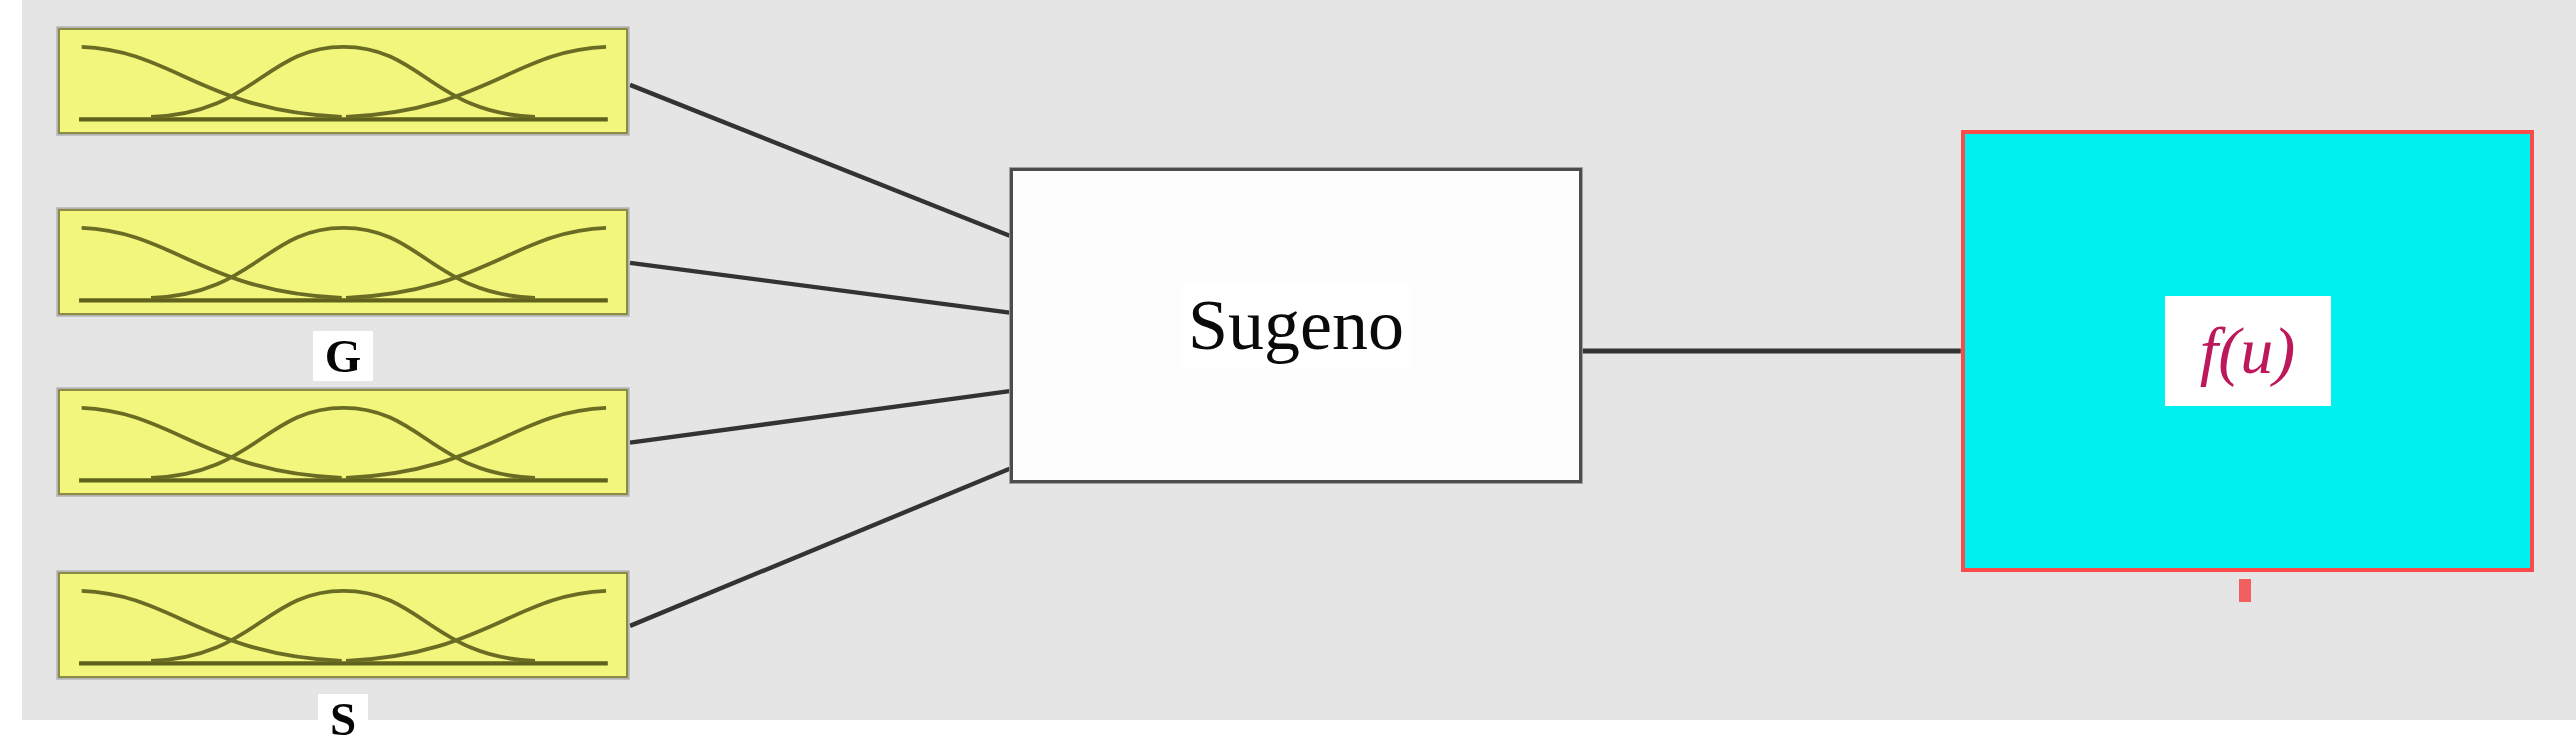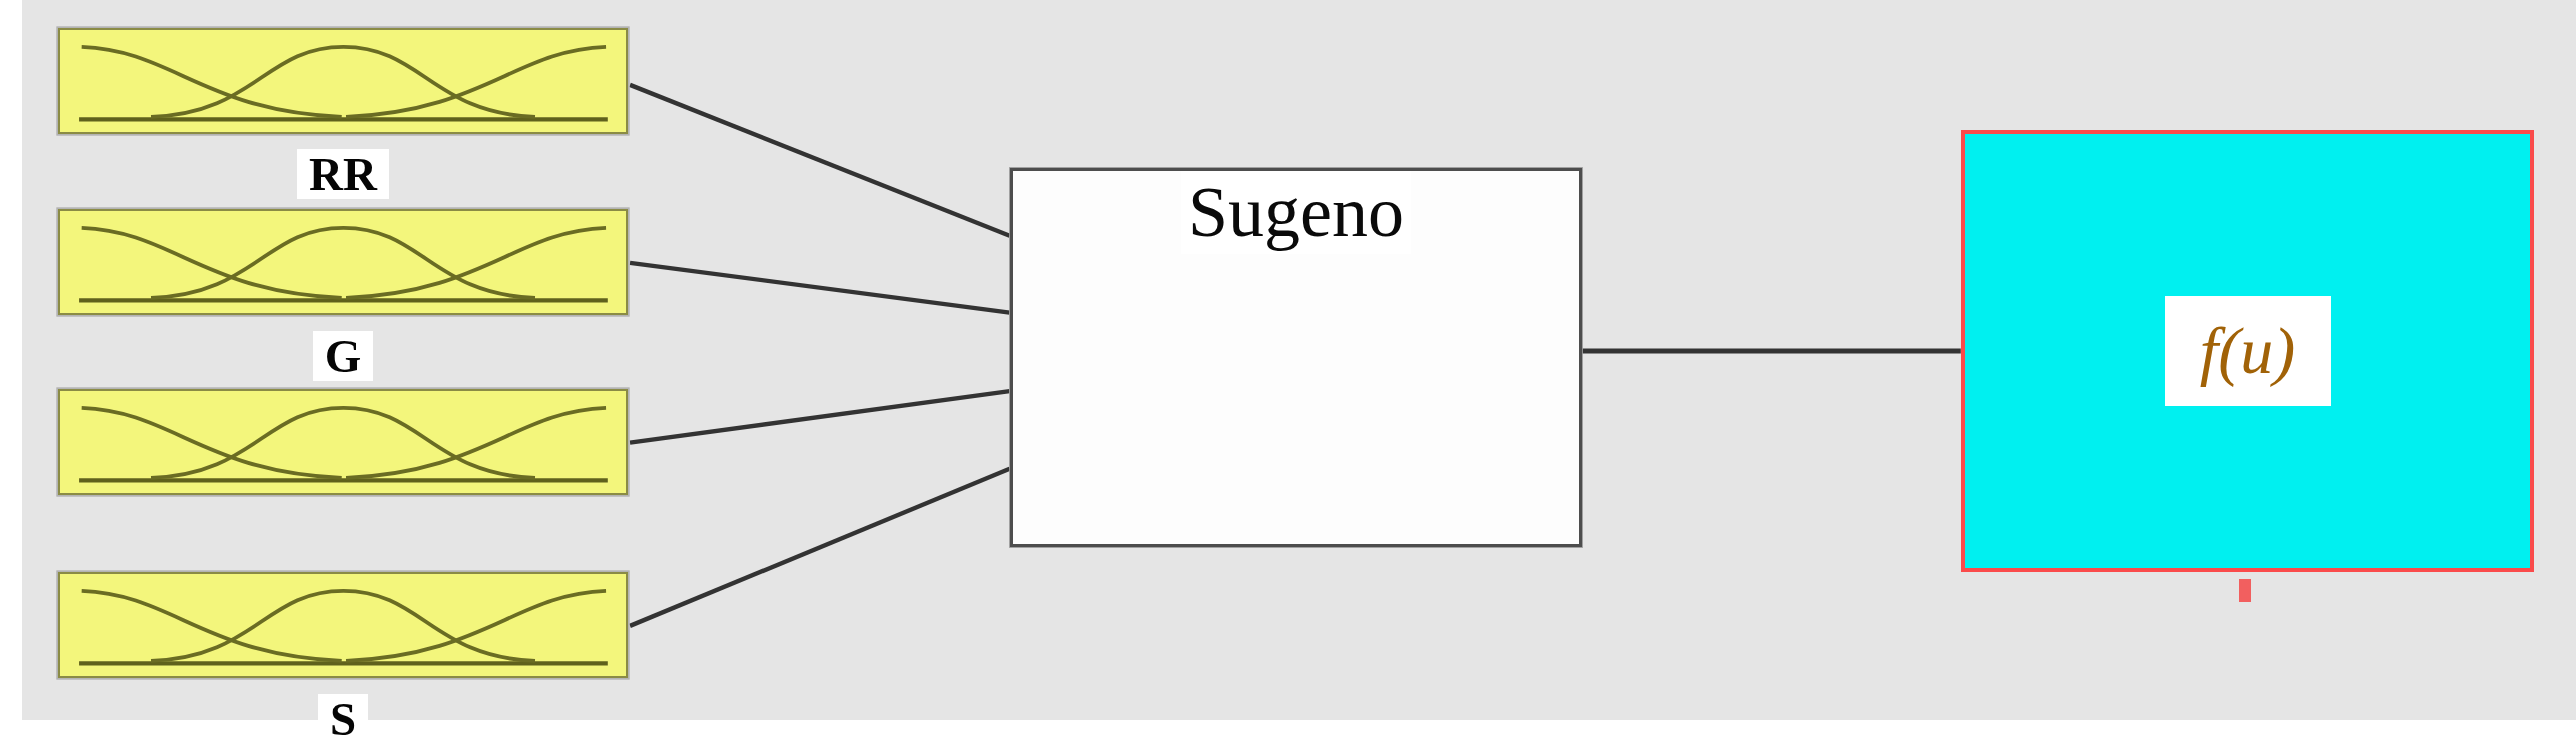--- a/index.html
+++ b/index.html
@@ -29,41 +29,41 @@
   .io-label{
     position:absolute;left:58px;width:570px;
     text-align:center;line-height:1;
   }
   .io-label span{
     display:inline-block;background:#ffffff;
     padding:1.7px 12.2px;
     font-weight:bold;font-size:47px;color:#050505;
   }
   .sugeno-box{
-    left:1010px;top:168px;width:572px;height:379px;
+    left:1010px;top:168px;width:572px;height:315px;
     background:#fdfdfd;
     border:3.5px solid #4d4d4d;
     box-shadow:0 0 0 0.9px #9a9a9a;
-    display:flex;align-items:flex-start;justify-content:center;
+    display:flex;align-items:center;justify-content:center;
   }
   .sugeno-box .sugeno-text{
     font-size:72px;color:#0a0a0a;
     background:#ffffff;padding:0 7px;
   }
   .output-box{
     left:1961px;top:130px;width:573px;height:442px;
     background:#00f0f0;
     border:4.4px solid #fa4b4b;
     display:flex;align-items:center;justify-content:center;
   }
   .output-box .fu-text{
     background:#ffffff;
     width:166px;height:110px;
     display:flex;align-items:center;justify-content:center;
-    font-style:italic;font-size:66px;color:#a16207;
+    font-style:italic;font-size:66px;color:#be185d;
   }
   .red-artifact{
     position:absolute;left:2239px;top:579px;
     width:12.2px;height:23px;
     background:#f25f5f;
   }
 </style>
 </head>
 <body>
 
@@ -79,23 +79,20 @@
     <line x1="1812" y1="402" x2="2247" y2="402" stroke="#333333" stroke-width="6"></line>
   </svg>
 
   <div class="node input-box" style="top:28px">
     <svg viewBox="0 0 653 121" preserveAspectRatio="none">
       <path class="mf-base" d="M 22 106 L 632 106"></path>
       <path class="mf-curve" d="M 25 20 C 130 24, 165 96, 325 103"></path>
       <path class="mf-curve" d="M 105 103 C 225 99, 237 20, 327 20 C 417 20, 430 99, 548 103"></path>
       <path class="mf-curve" d="M 330 103 C 490 96, 525 24, 630 20"></path>
     </svg>
-  </div>
-  <div class="io-label" style="top:149px">
-    <span>RR</span>
   </div>
 
   <div class="node input-box" style="top:209px">
     <svg viewBox="0 0 653 121" preserveAspectRatio="none">
       <path class="mf-base" d="M 22 106 L 632 106"></path>
       <path class="mf-curve" d="M 25 20 C 130 24, 165 96, 325 103"></path>
       <path class="mf-curve" d="M 105 103 C 225 99, 237 20, 327 20 C 417 20, 430 99, 548 103"></path>
       <path class="mf-curve" d="M 330 103 C 490 96, 525 24, 630 20"></path>
     </svg>
   </div>

